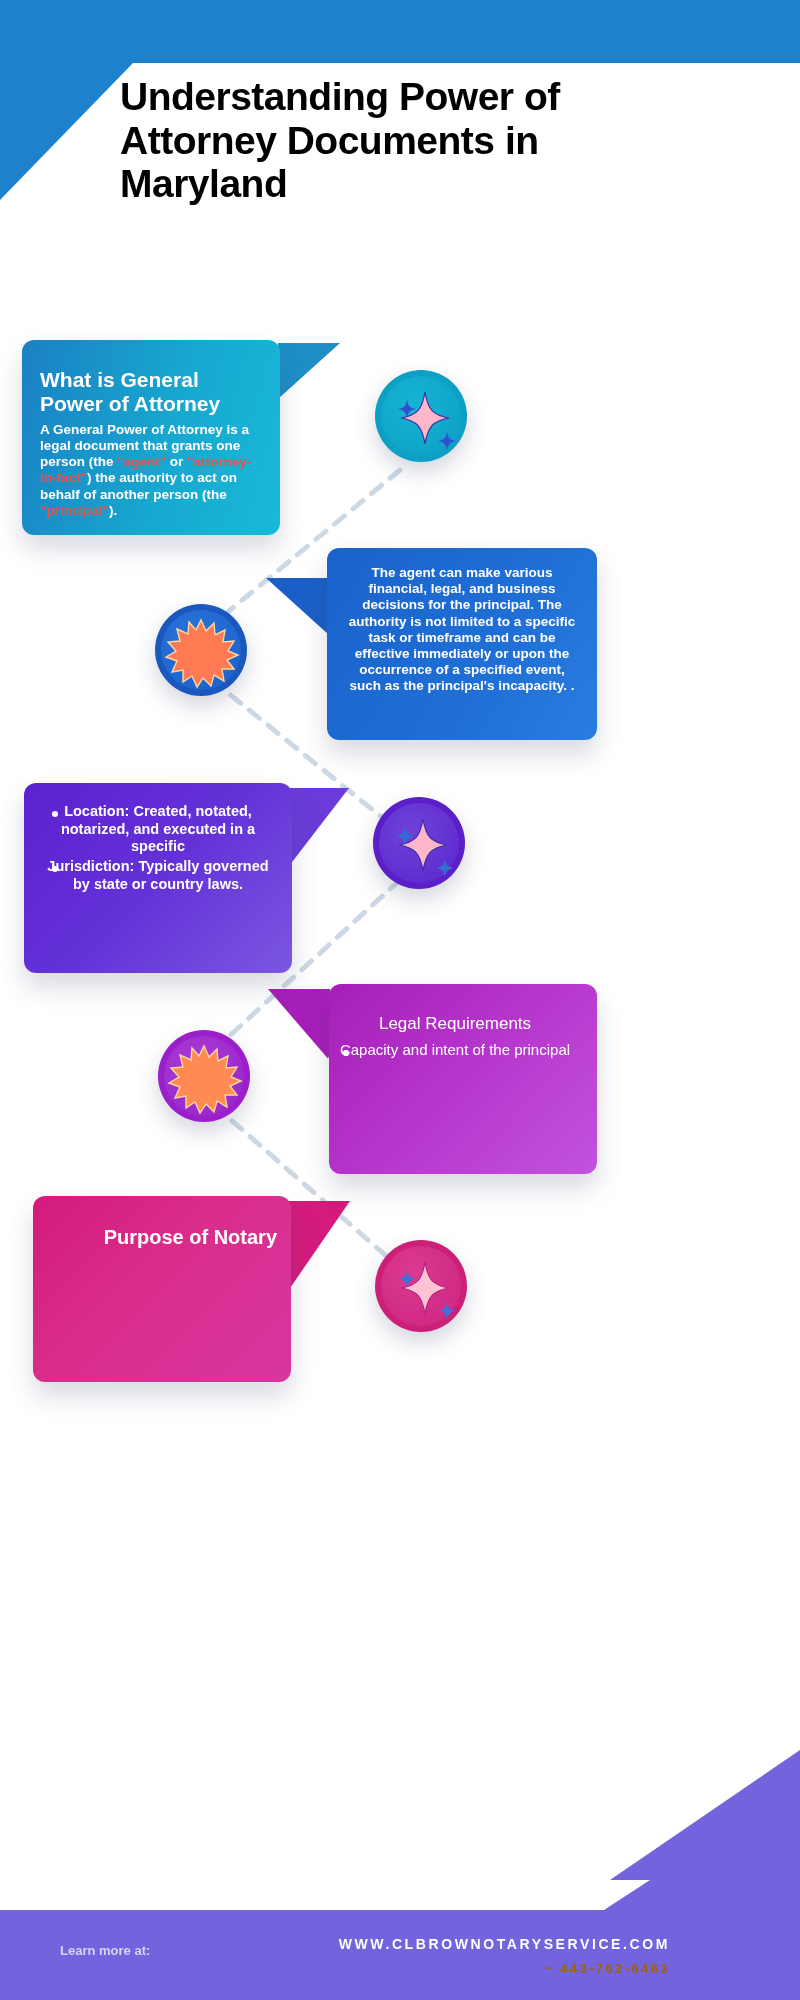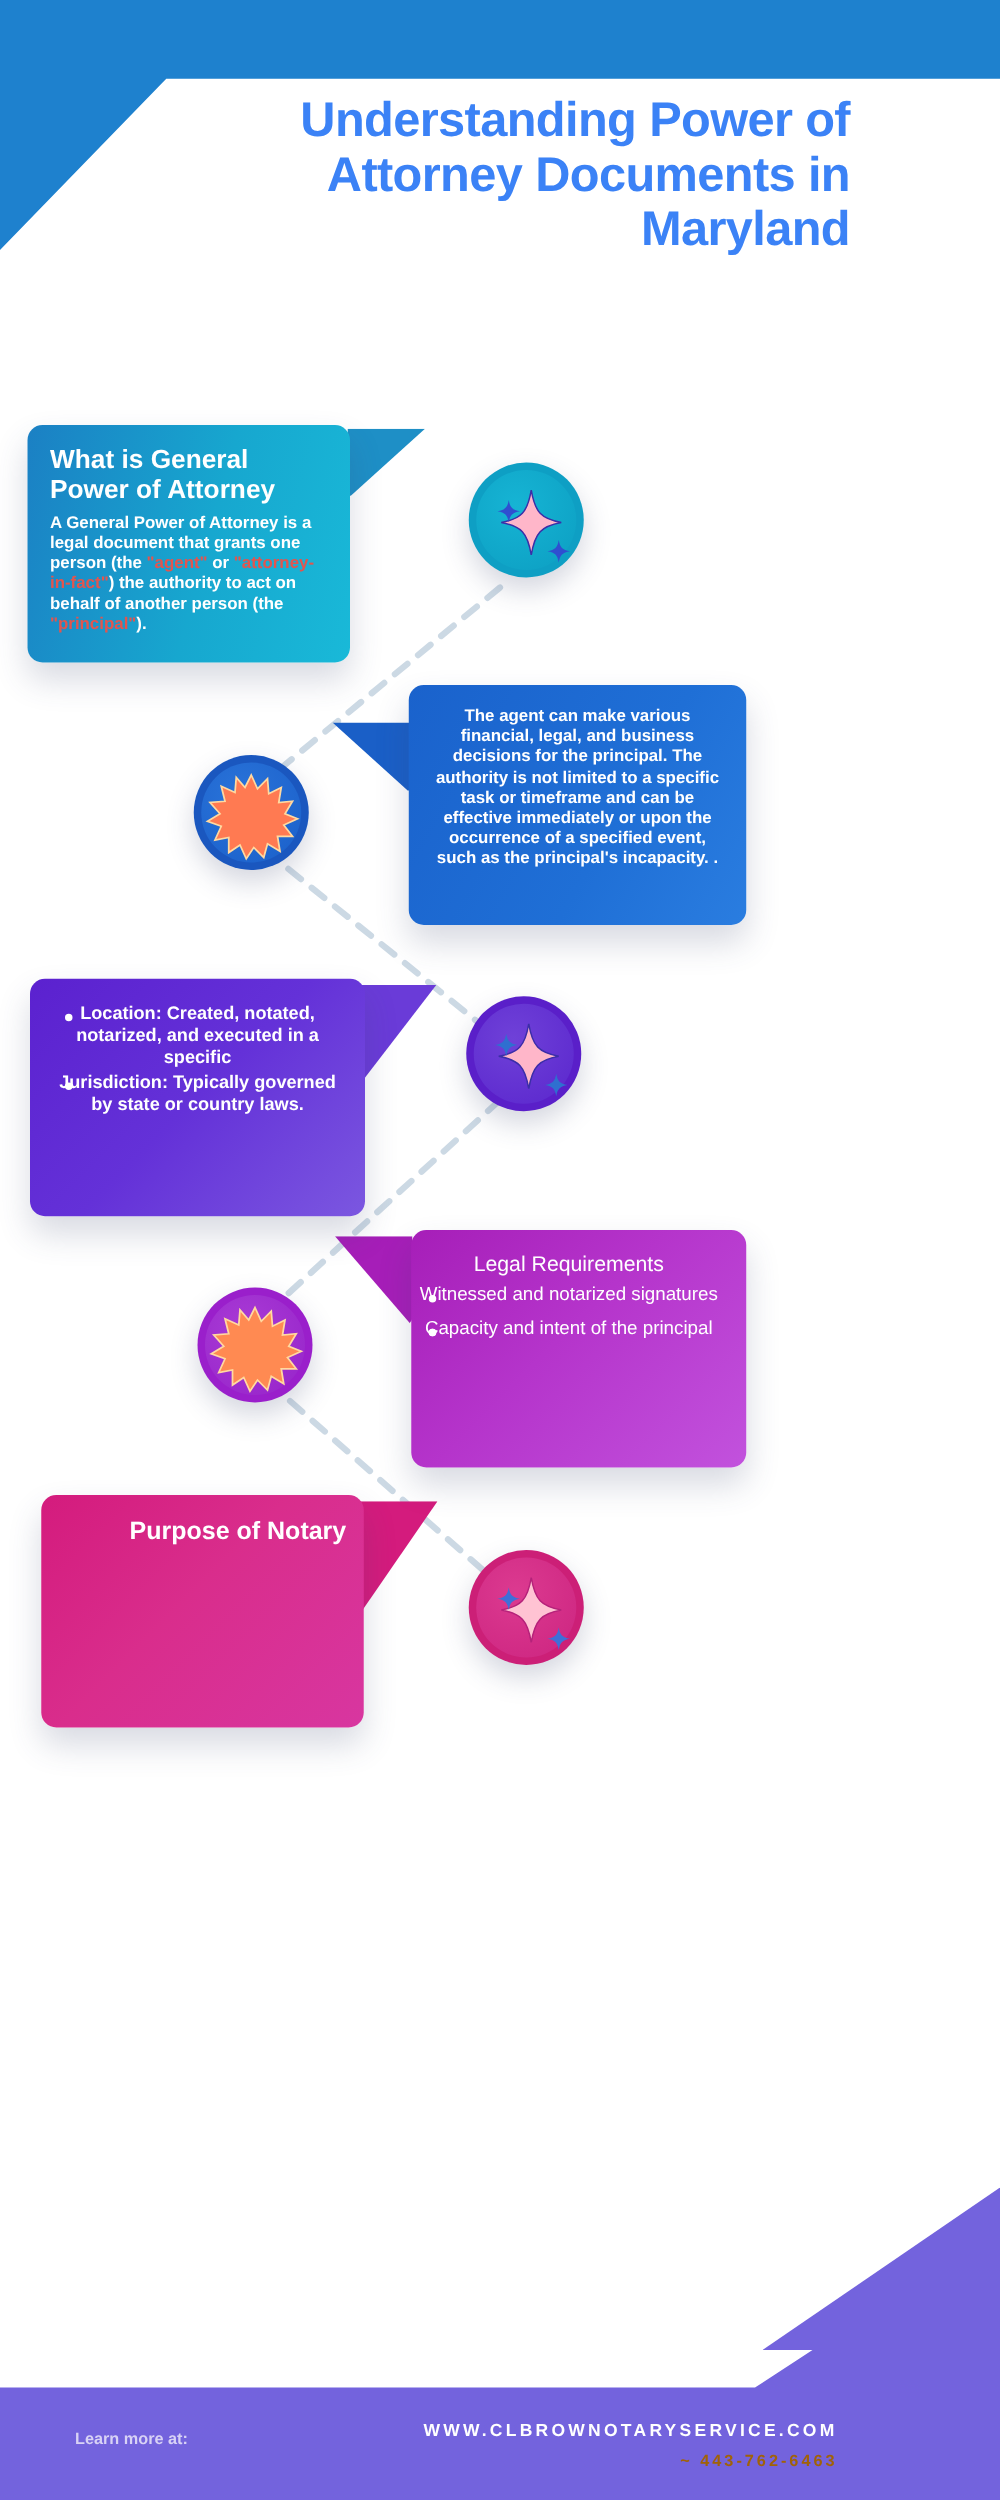--- a/index.html
+++ b/index.html
@@ -12,42 +12,43 @@
   }
 
   
   #header-band {
     position:absolute; left:0; top:0; width:800px; height:200px;
     background:#1e81ce;
     clip-path: polygon(0 0, 800px 0, 800px 63px, 133px 63px, 0 200px);
   }
   #page-title {
     position:absolute; left:120px; top:75px; width:560px;
-    text-align:right;
+    text-align:left;
     font-size:39px; line-height:1.12; font-weight:bold;
-    color:#3b82f6;
+    color:#000000;
     letter-spacing:-0.5px;
   }
 
   
   .card {
     position:absolute;
     border-radius:12px;
     color:#ffffff;
     box-shadow:0 14px 26px rgba(60,70,110,0.20);
     z-index:3;
   }
   .tail {
     position:absolute;
     width:0; height:0;
     z-index:2;
   }
   .card .card-title {
     font-weight:bold;
     line-height:1.14;
+    margin-top:12px;
   }
   .card .card-body { line-height:1.2; }
   .card ul { list-style:none; }
   .card li {
     position:relative;
     padding-left:0;
     line-height:1.22;
   }
   .bullet-dot {
     display:inline-block;
@@ -262,21 +263,20 @@
     <path d="M50 22 C53 40 58 45 74 48 C58 51 53 56 50 74 C47 56 42 51 26 48 C42 45 47 40 50 22 Z" fill="#ffb6c9" stroke="#3b2ea8" stroke-width="1.2"></path>
     <path d="M32 30 C33 36 35 38 41 39 C35 40 33 42 32 48 C31 42 29 40 23 39 C29 38 31 36 32 30 Z" fill="#2f6fd0"></path>
     <path d="M72 62 C73 68 75 70 81 71 C75 72 73 74 72 80 C71 74 69 72 63 71 C69 70 71 68 72 62 Z" fill="#2f6fd0"></path>
   </svg>
 </div>
 
 <div id="tail-legal" class="tail"></div>
 <div id="card-legal" class="card">
   <div class="card-title">Legal Requirements</div>
   <ul>
-    <li><span class="bullet-dot"></span><span>Witnessed and notarized signatures</span></li>
     <li><span class="bullet-dot"></span><span></span></li>
     <li><span class="bullet-dot"></span><span>Capacity and intent of the principal</span></li>
   </ul>
 </div>
 
 <div id="icon-4" class="icon-circle">
   <div class="inner"></div>
   <svg viewBox="0 0 92 92">
     <path d="M46 16 L51 27 L59 19 L60 31 L70 26 L68 38 L79 37 L73 47 L83 51 L72 56 L79 65 L67 65 L69 77 L59 71 L56 82 L48 74 L42 83 L37 72 L28 78 L28 66 L17 68 L22 57 L11 53 L21 47 L13 38 L25 37 L22 25 L33 30 L34 18 L41 26 Z" fill="#ff8a52" stroke="#ffd9a0" stroke-width="1.4"></path>
   </svg>

